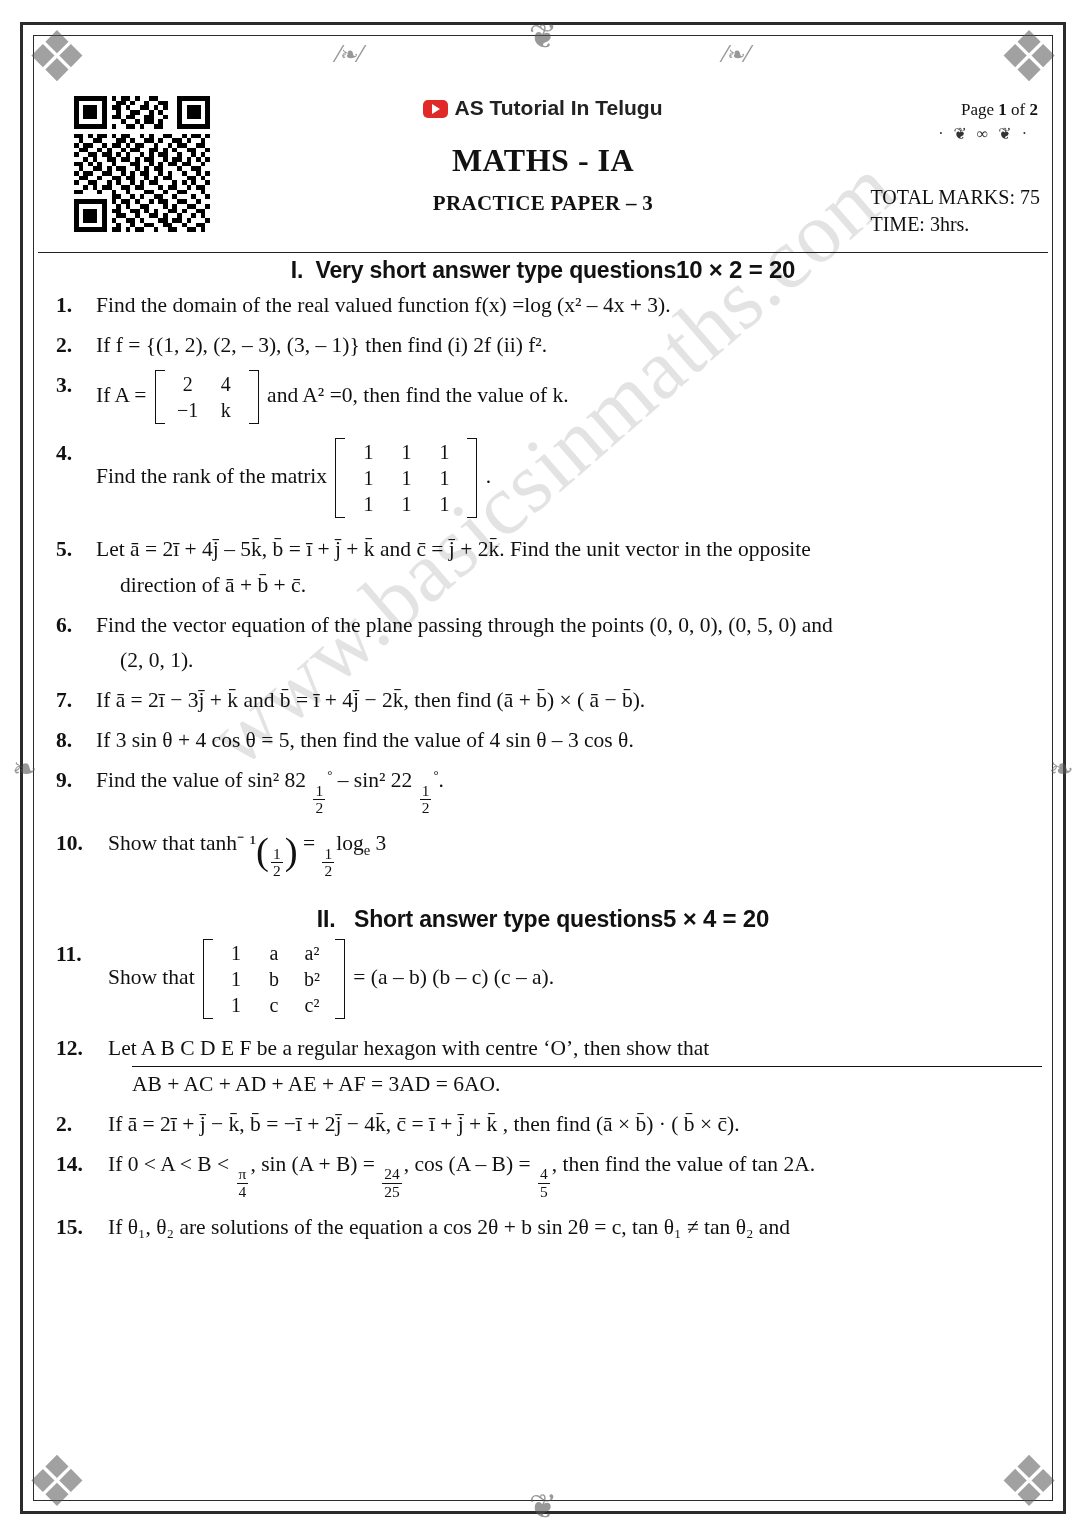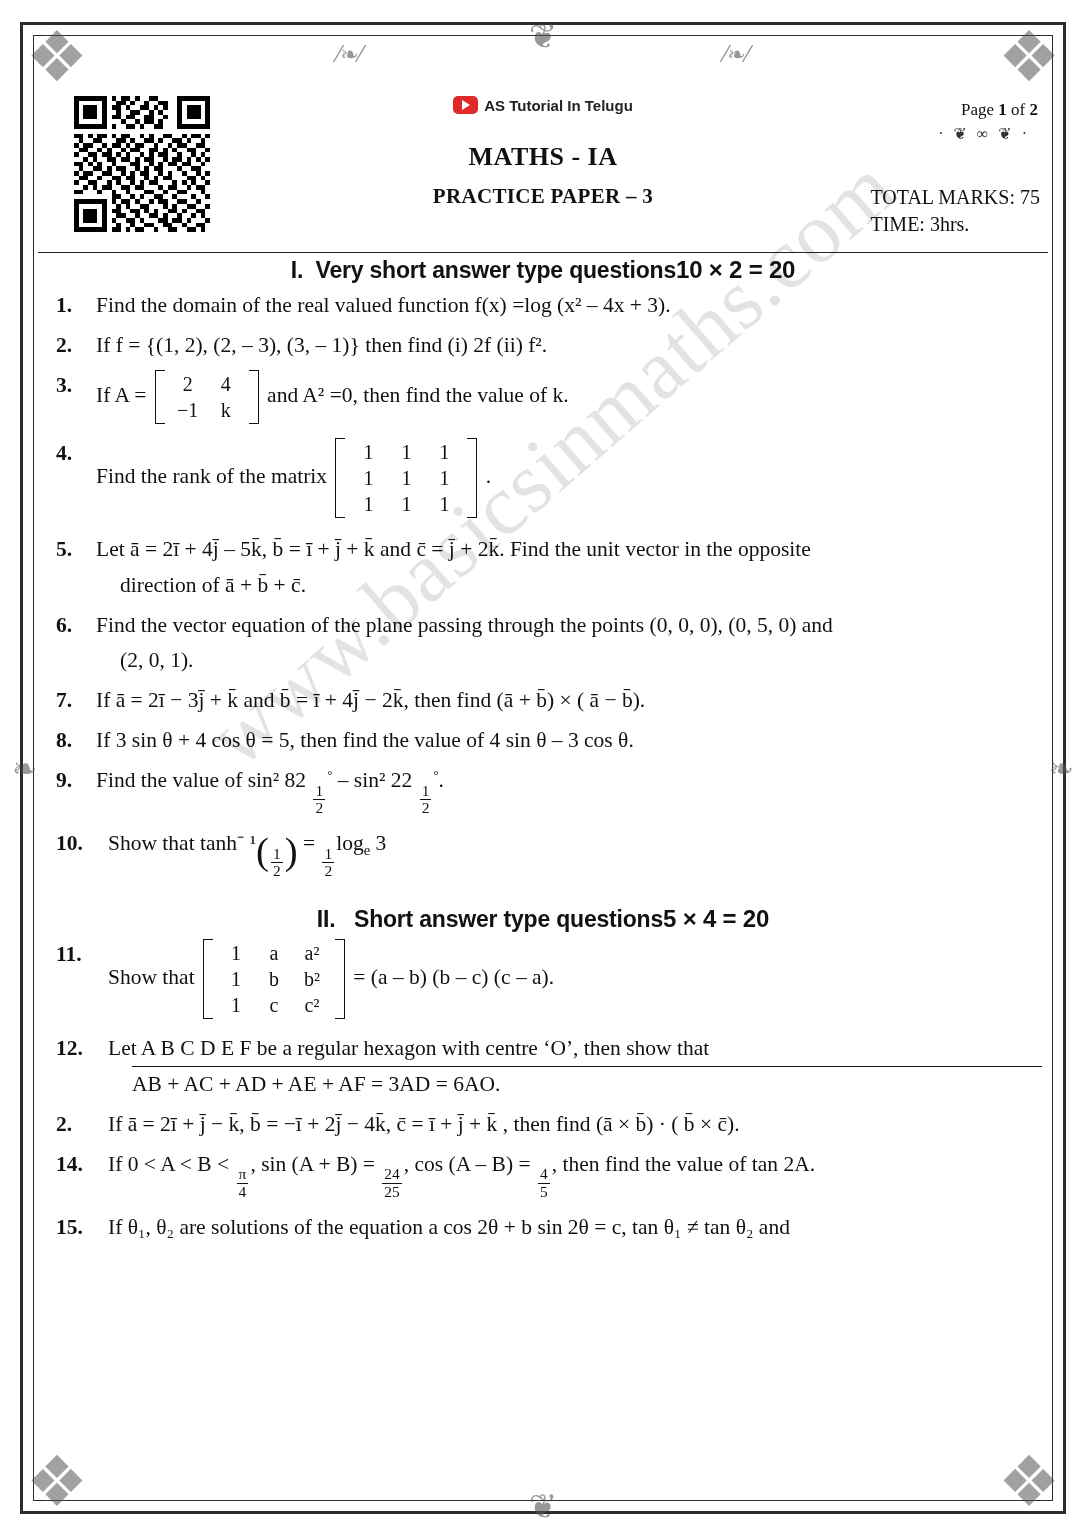--- a/index.html
+++ b/index.html
@@ -101,21 +101,21 @@
   }
   .qr svg { display:block; }
 
   .channel {
     position: absolute;
     left: 0; right: 0;
     top: 50px;
     text-align: center;
     font-family: "Liberation Sans", sans-serif;
     font-weight: bold;
-    font-size: 15px;
+    font-size: 21px;
     color: #222;
   }
   .yt-icon {
     display: inline-block;
     width: 25px; height: 18px;
     background: #e02a2a;
     border-radius: 5px;
     position: relative;
     vertical-align: -3px;
     margin-right: 6px;
@@ -131,21 +131,21 @@
 
   .title-block {
     position: absolute;
     left: 0; right: 0;
     top: 96px;
     text-align: center;
   }
   .main-title {
     font-family: "Liberation Serif", serif;
     font-weight: bold;
-    font-size: 26px;
+    font-size: 32px;
     letter-spacing: .5px;
   }
   .sub-title {
     font-family: "Liberation Serif", serif;
     font-weight: bold;
     font-size: 21px;
     margin-top: 12px;
     letter-spacing: .3px;
   }
 

